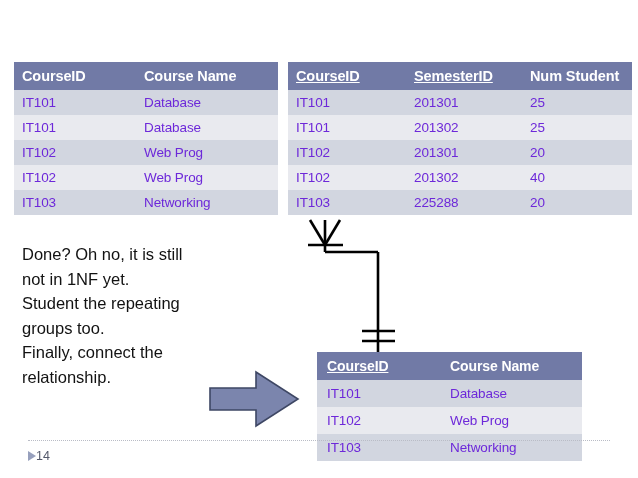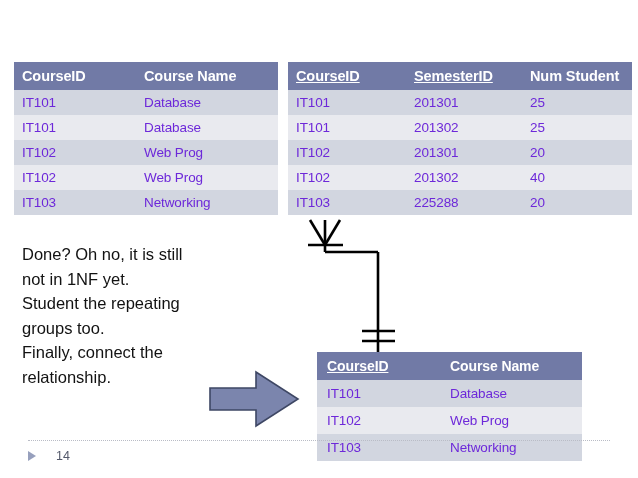--- a/index.html
+++ b/index.html
@@ -123,21 +123,21 @@
     width: 582px;
     height: 0;
     border-top: 1px dotted #b9bcc6;
   }
   #page-marker {
     position: absolute;
     left: 28px;
     top: 449px;
     display: flex;
     align-items: center;
-    gap: 20px;
+    gap: 0;
   }
   #page-marker .tri {
     width: 0; height: 0;
     border-left: 8px solid #97a0bd;
     border-top: 5.5px solid transparent;
     border-bottom: 5.5px solid transparent;
   }
   #page-marker .num {
     font-family: "Liberation Sans", sans-serif;
     font-size: 12.5px;

